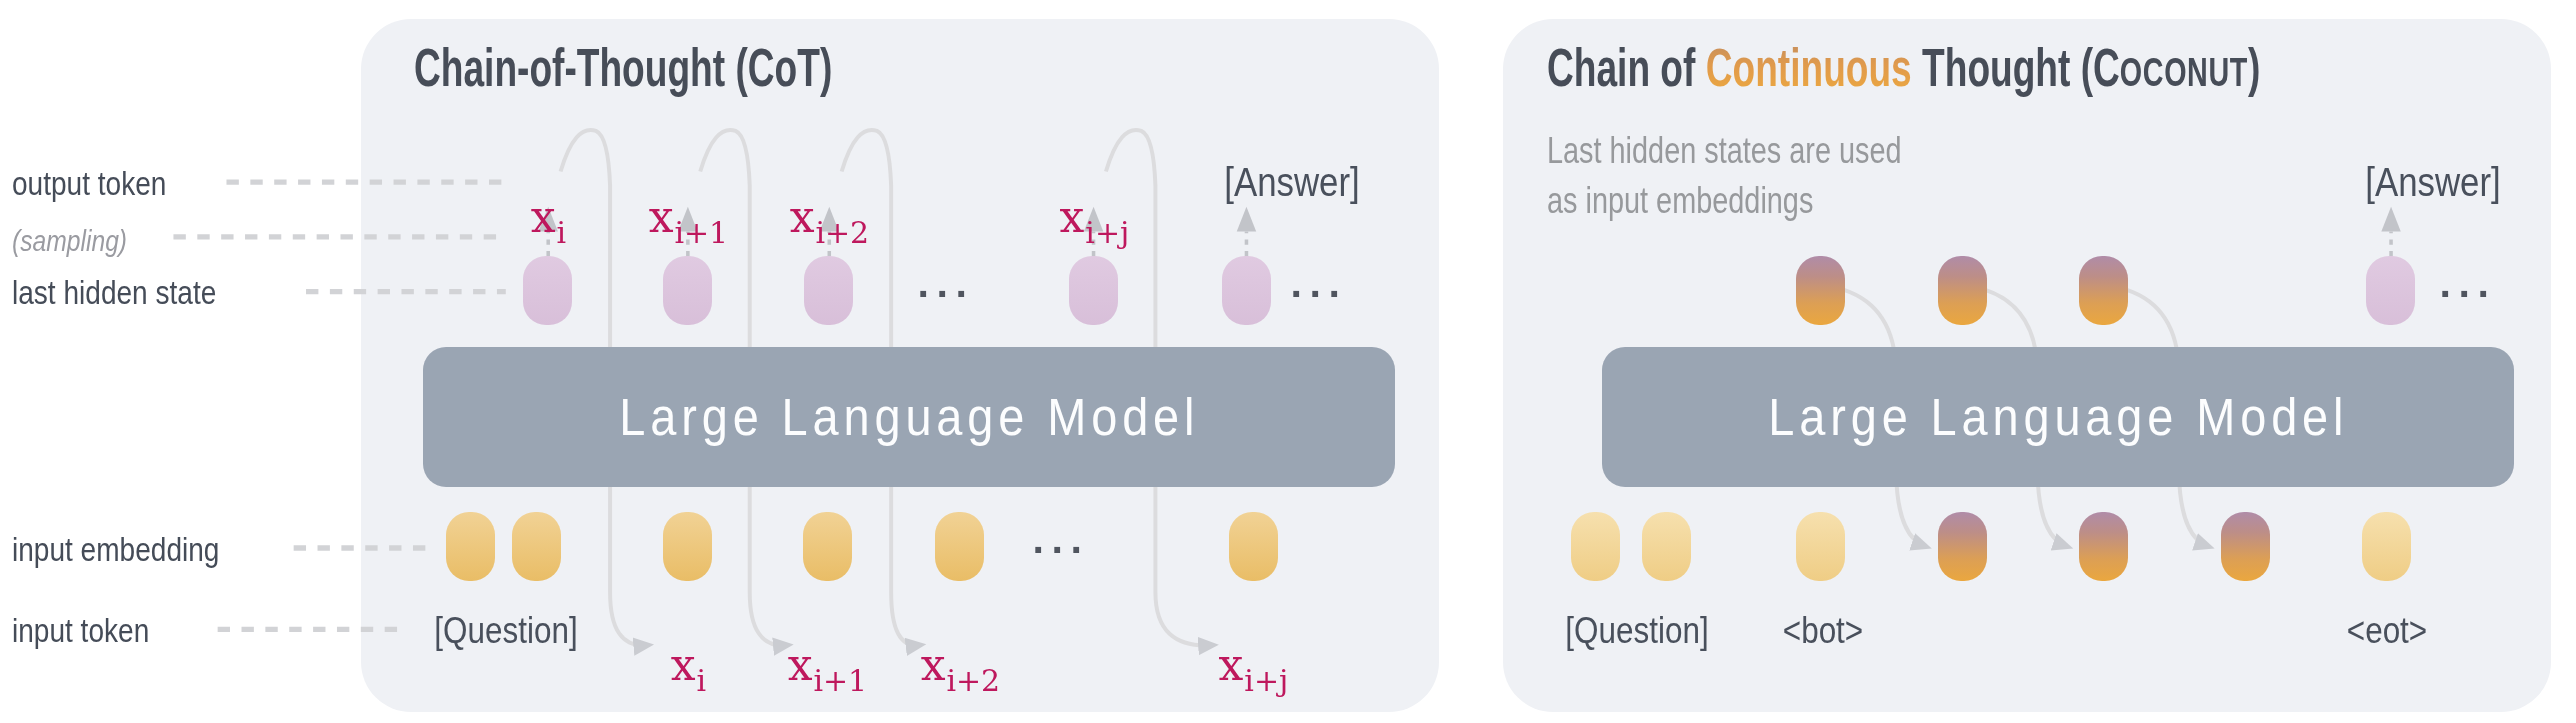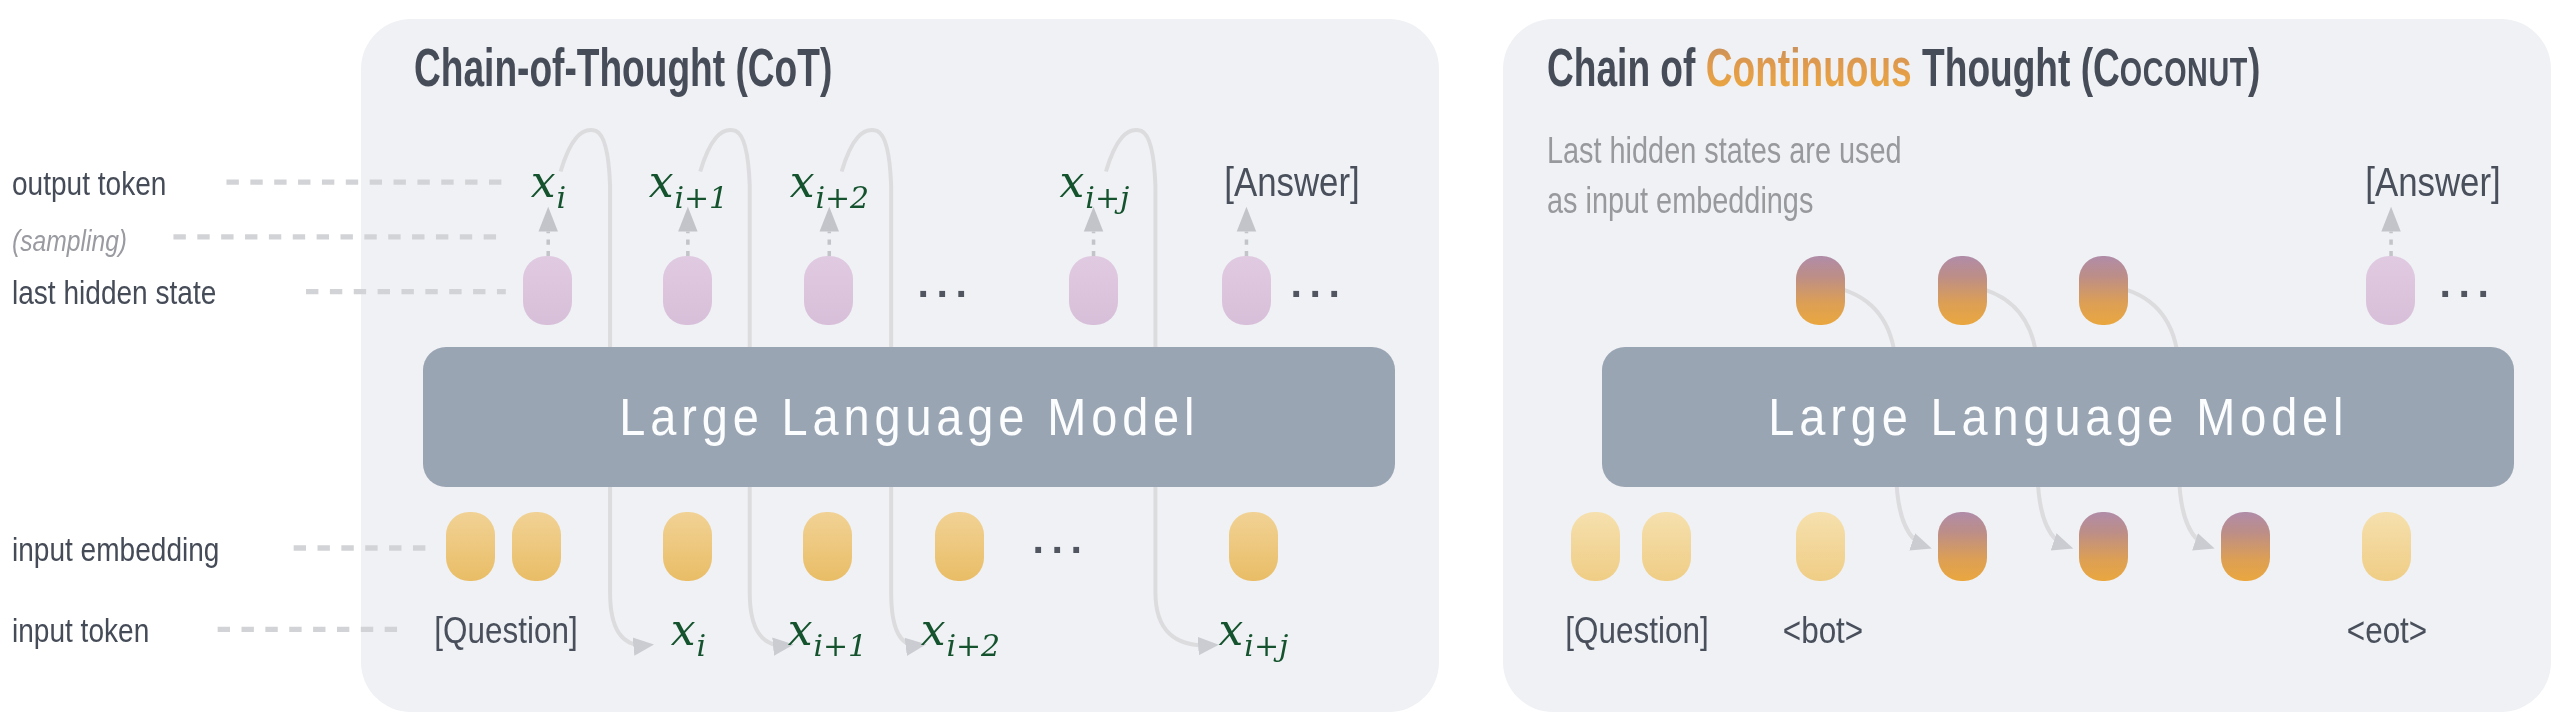--- a/index.html
+++ b/index.html
@@ -34,23 +34,23 @@
   }
 
   .side-label {
     position:absolute; left:12.4px; font-size:33px; line-height:41px;
     color:#454c58; white-space:nowrap;
     transform:scaleX(0.85); transform-origin:left top; z-index:3;
   }
   .side-label.sampling { font-size:29px; font-style:italic; color:#9a9ba1; }
 
   .math-tok {
-    position:absolute; font-family:"DejaVu Serif", serif; font-style:italic;
-    font-size:44px; line-height:50px; color:#14532d; white-space:nowrap;
-    transform:translateX(-50%); z-index:3;
+    position:absolute; font-family:"DejaVu Serif", serif; 
+    font-size:44px; line-height:50px; color:#be185d; white-space:nowrap;
+    transform:translateX(-50%); z-index:3;margin-top:35px;
   }
   .math-tok .sub { font-size:30px; position:relative; top:10.6px; left:0.9px; }
 
   .tok {
     position:absolute; font-size:37px; line-height:46px; color:#49505c;
     white-space:nowrap; transform:translateX(-50%) scaleX(0.85); z-index:3;
   }
 
   .pill {
     position:absolute; width:49px; height:69px; border-radius:23px; z-index:2;

